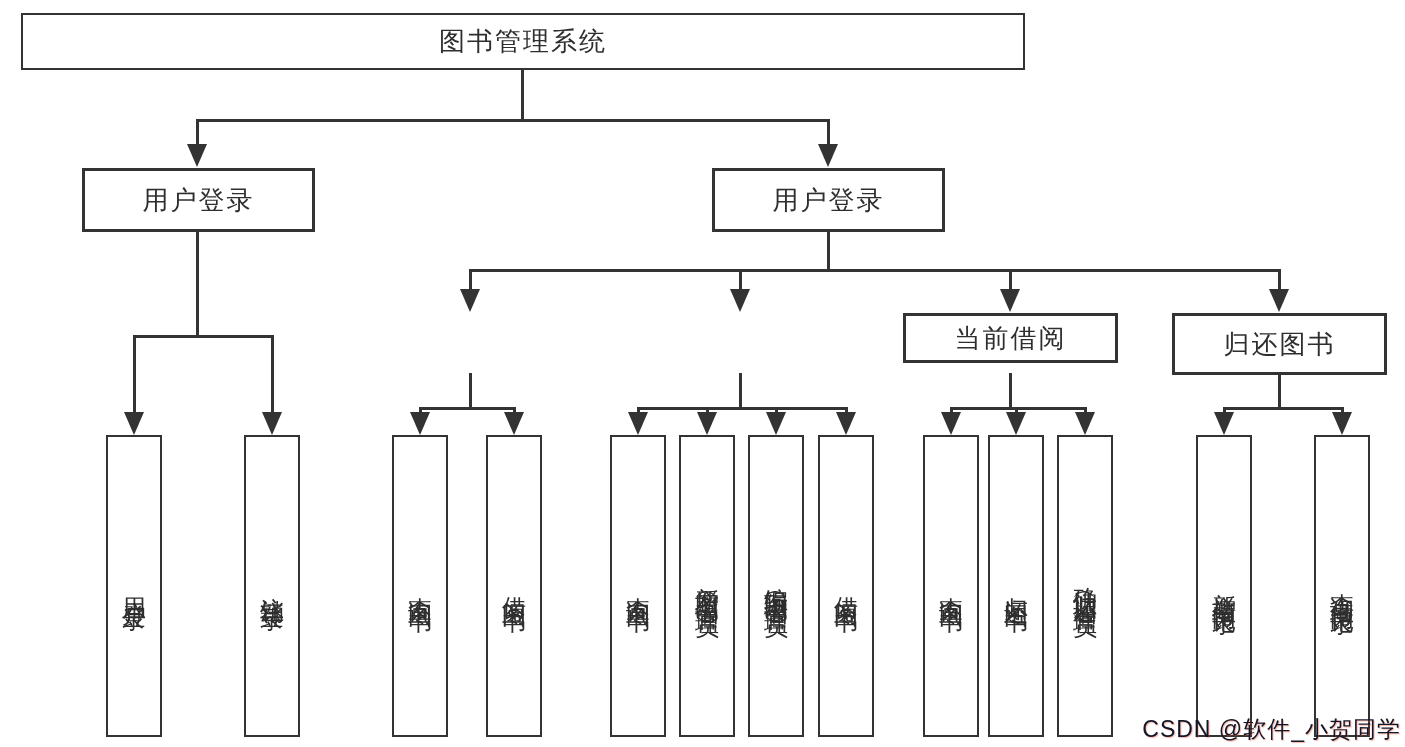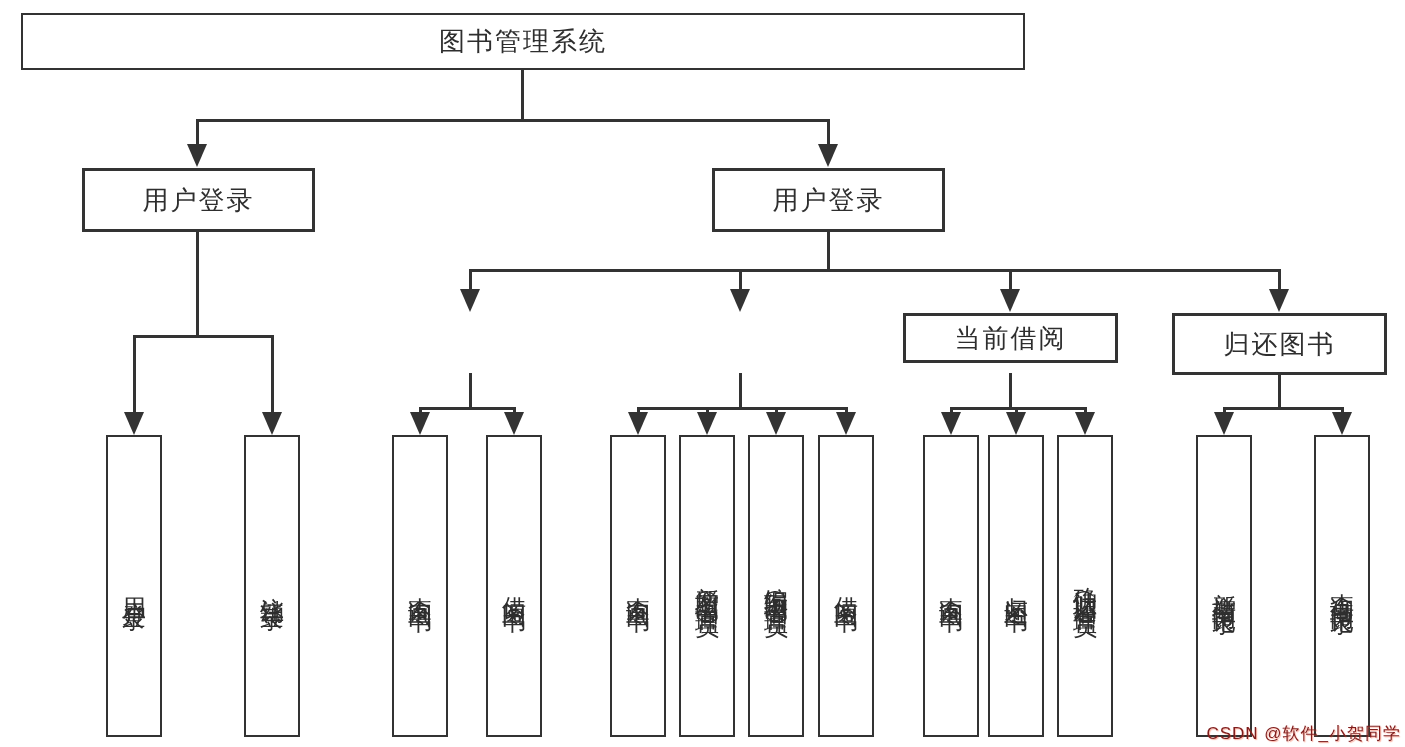--- a/index.html
+++ b/index.html
@@ -23,21 +23,21 @@
   }
   .vl{position:absolute;width:3px;background:#333333;}
   .hl{position:absolute;height:3px;background:#333333;}
   .arrow{
     position:absolute;width:0;height:0;
     border-left:10px solid transparent;border-right:10px solid transparent;
     border-top:23px solid #333333;
   }
   .watermark{
     position:absolute;right:4px;bottom:2px;
-    font-size:17px;color:#7f1d1d;letter-spacing:1px;
+    font-size:23px;color:#0f172a;letter-spacing:1px;
     text-shadow:1px 1px 1px rgba(252,85,49,0.45);
   }
 </style>
 </head>
 <body>
 
 <div id="canvas">
 
   <div class="box root" style="left:21px;top:13px;width:1004px;height:57px">
     <span>图书管理系统</span>

